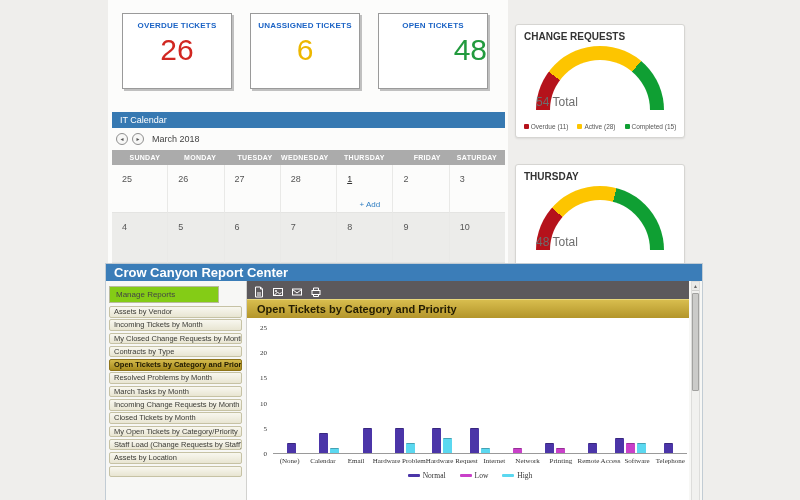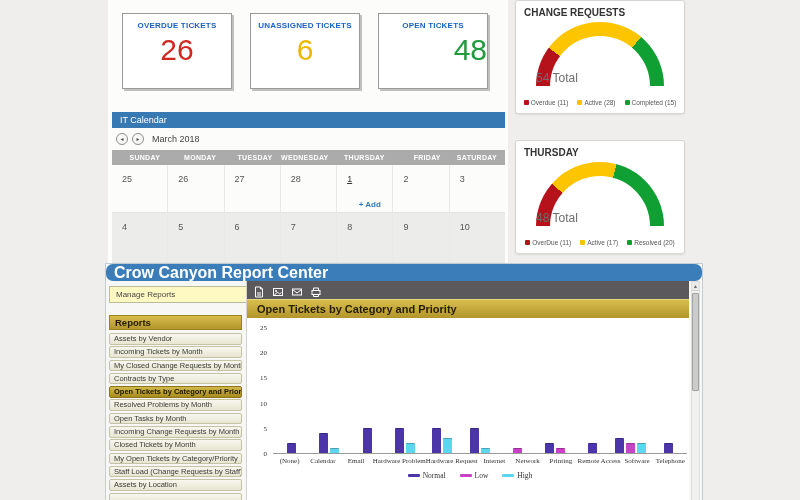--- a/index.html
+++ b/index.html
@@ -8,21 +8,21 @@
 
   
   .top-panel { position:absolute; left:108px; top:0; width:400px; height:263px; background:#fcfcfb; }
   .cards-row { position:absolute; left:14px; top:13px; display:flex; gap:18px; }
   .stat-card { width:110px; height:76px; background:#fff; border:1px solid #9a9a9a;
                box-shadow:2px 2px 0 rgba(120,120,120,.45); text-align:center; }
   .stat-card .lbl { margin-top:7px; font-size:8px; font-weight:bold; color:#1b63c5; letter-spacing:.2px; }
   .stat-card .val { margin-top:4px; font-size:30px; line-height:32px; }
 
   
-  .gauge-col { position:absolute; left:515px; top:0; width:144px; }
+  .gauge-col { position:absolute; left:515px; top:24px; width:144px; }
   .gauge-card { width:170px; height:114px; background:#fff; border:1px solid #d6d5d2; border-radius:3px;
                 box-shadow:0 1px 2px rgba(0,0,0,.08); margin-bottom:26px; padding:6px 8px 0 8px; position:relative; }
   .gauge-title { font-size:10px; font-weight:bold; color:#333; }
   .gauge-wrap { position:relative; width:128px; height:64px; margin:4px auto 0 auto; overflow:hidden; }
   .gauge-circle { position:absolute; left:0; top:0; width:128px; height:128px; border-radius:50%; }
   .gauge-hole { position:absolute; left:14px; top:14px; width:100px; height:100px; border-radius:50%; background:#fff; }
   .gauge-total { position:absolute; left:0; right:0; bottom:1px; font-size:12px; color:#6d6d6d; }
   .gauge-legend { position:absolute; left:0; right:0; bottom:7px; display:flex; justify-content:center; gap:9px; }
   .gauge-legend .li { display:flex; align-items:center; gap:2px; font-size:6.5px; color:#555; }
   .gauge-legend .sw { width:5px; height:5px; border-radius:1px; display:inline-block; }
@@ -37,31 +37,31 @@
   .cal-nav .month { font-size:9px; color:#444; margin-left:4px; }
   .cal-dayhdr { display:flex; background:#ababab; height:15px; }
   .cal-dayhdr .dh { flex:1; color:#fff; font-size:7px; font-weight:bold; letter-spacing:.3px;
                     text-align:right; padding:4px 8px 0 0; }
   .cal-week { display:flex; }
   .cal-week.shaded { background:#ececea; }
   .cal-week .cell { flex:1; border-right:1px solid #e9e9e7; border-bottom:1px solid #e4e4e2; padding:3px 0 0 10px; }
   .cal-week .cell:last-child { border-right:none; }
   .cal-week .date { font-size:9px; color:#555; display:inline-block; }
   .date.today { color:#333; text-decoration:underline; }
-  .add-link { display:block; margin-top:14px; text-align:center; font-size:8px; color:#2f7ec2; cursor:pointer;font-weight:bold; }
+  .add-link { display:block; margin-top:14px; text-align:center; font-size:8px; color:#2f7ec2; cursor:pointer; }
   .w0 { height:48px; } .w1 { height:50px; } .w2 { height:46px; }
 
   
   .rc-window { position:absolute; left:105px; top:263px; width:598px; height:237px; background:#f7f7f5;
                border:1px solid #c2ccd4; border-bottom:none; }
-  .rc-titlebar { height:17px; background:#3b7db8; color:#fff; font-size:16px; font-weight:bold;
-                 line-height:17px; padding-left:8px;border-radius:7px; }
+  .rc-titlebar { height:17px; background:#3b7db8; color:#fff; font-size:13px; font-weight:bold;
+                 line-height:17px; padding-left:8px; }
   .rc-body { position:relative; display:flex; height:220px; }
   .rc-sidebar { width:140px; padding:5px 4px 0 3px; }
-  .manage-btn { width:154px; height:17px; background:#fef9c3; border:1px solid #b9bb9c; font-size:8px;
+  .manage-btn { width:110px; height:17px; background:#84cc16; border:1px solid #b9bb9c; font-size:8px;
                 color:#444; line-height:15px; padding-left:6px; cursor:pointer; }
   .reports-hdr { width:133px; height:15px; margin-top:12px; background:linear-gradient(#d8bd4e,#b3952a);
                  border:1px solid #9c8120; font-size:9.5px; font-weight:bold; color:#241d02;
                  line-height:13px; padding-left:5px; }
   .side-items { margin-top:3px; }
   .side-item { width:133px; height:11.5px; margin-bottom:1.8px; background:linear-gradient(#f8f7ef,#e8e5d2);
                border:1px solid #c6c2a4; border-radius:2px; font-size:7.5px; color:#3a3a35;
                line-height:9.5px; padding-left:4px; white-space:nowrap; overflow:hidden; cursor:pointer; }
   .side-item.selected { background:linear-gradient(#d3b94b,#a78b1d); border-color:#8e741a;
                         font-weight:bold; color:#1d1701; }
@@ -204,29 +204,28 @@
         </span>
       </div>
     </div>
   </div>
 
 <div class="rc-window">
   <div class="rc-titlebar">Crow Canyon Report Center</div>
   <div class="rc-body">
     <div class="rc-sidebar">
       <div class="manage-btn">Manage Reports</div>
-      <div class="reports-hdr">Reports</div>
       <div class="side-items" id="side-items">
           <div class="side-item">Assets by Vendor</div>
           <div class="side-item">Incoming Tickets by Month</div>
           <div class="side-item">My Closed Change Requests by Month</div>
           <div class="side-item">Contracts by Type</div>
           <div class="side-item selected">Open Tickets by Category and Priority</div>
           <div class="side-item">Resolved Problems by Month</div>
-          <div class="side-item">Open Tasks by Month</div>
+          <div class="side-item">March Tasks by Month</div>
           <div class="side-item">Incoming Change Requests by Month</div>
           <div class="side-item">Closed Tickets by Month</div>
           <div class="side-item">My Open Tickets by Category/Priority</div>
           <div class="side-item">Staff Load (Change Requests by Staff)</div>
           <div class="side-item">Assets by Location</div>
           <div class="side-item"></div>
         </div>
     </div>
     <div class="rc-main">
       <div class="rc-toolbar" id="rc-toolbar">

